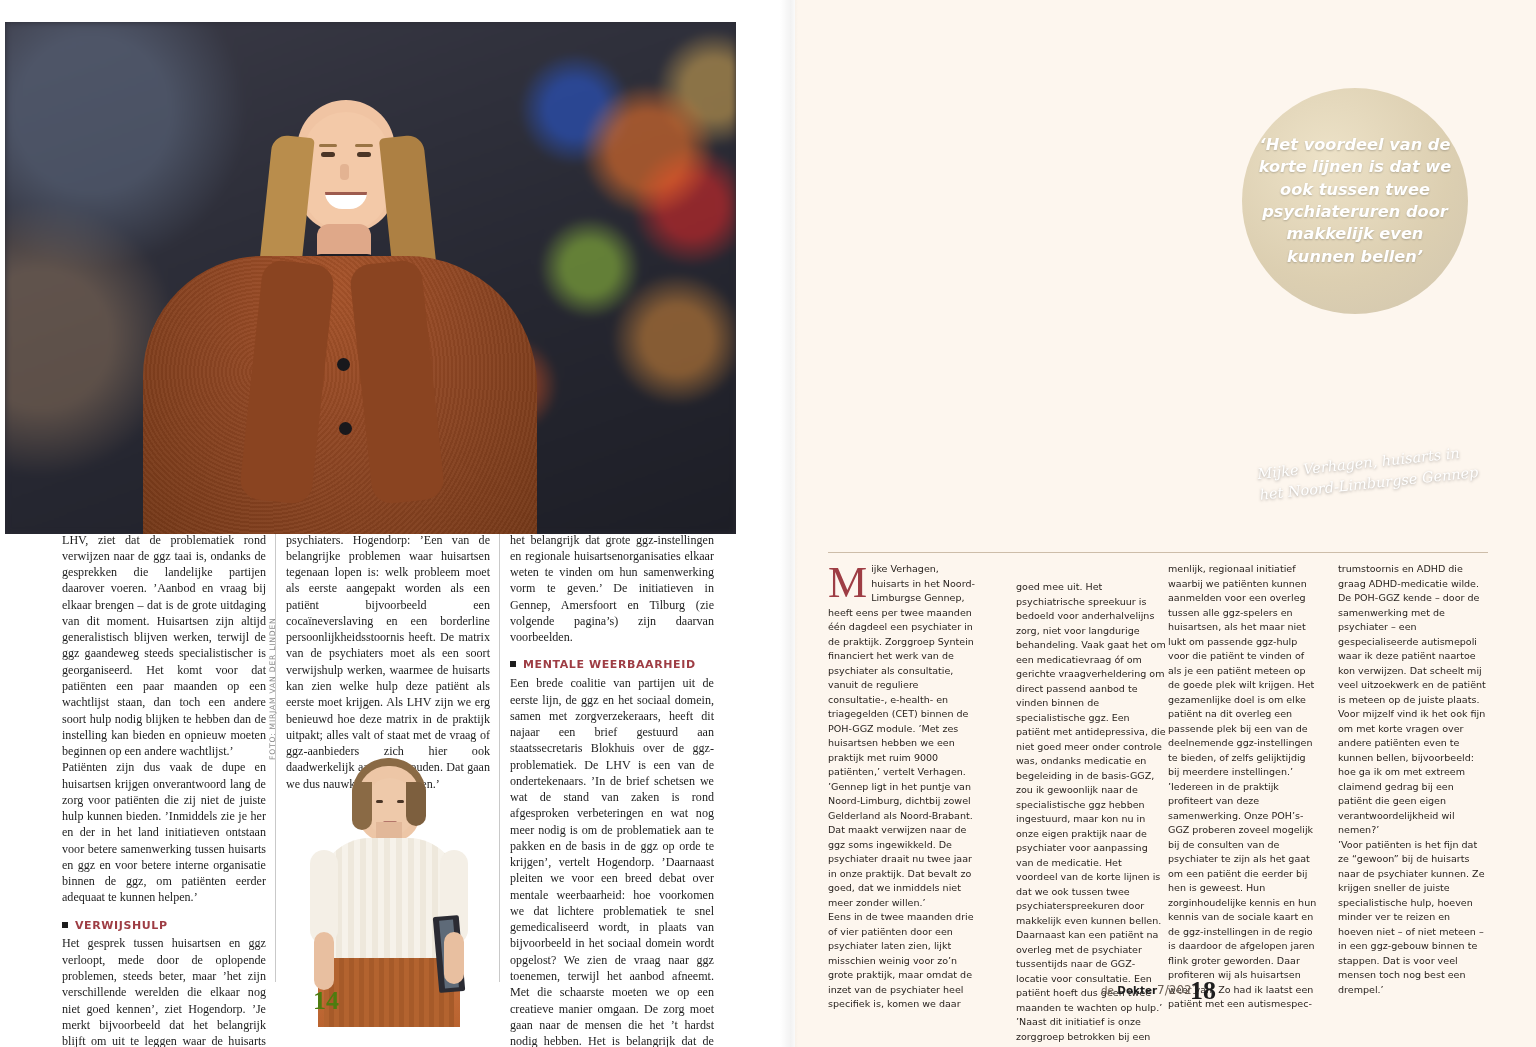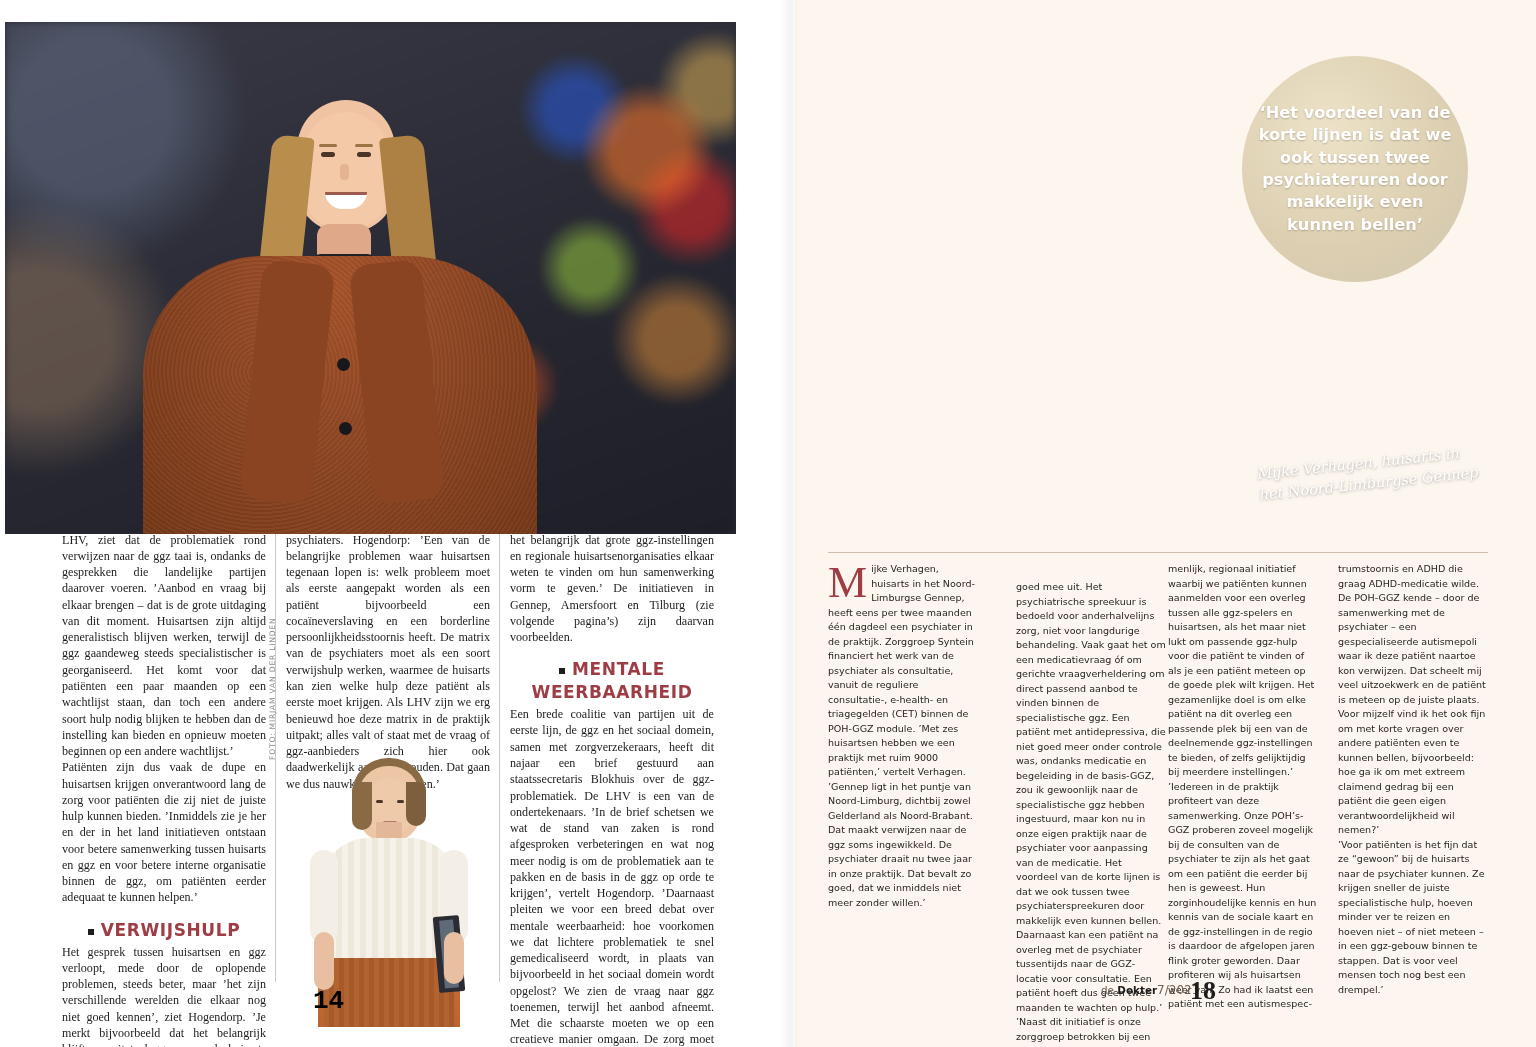--- a/index.html
+++ b/index.html
@@ -79,23 +79,23 @@
   .openq{
     position:absolute;left:-9px;top:-4px;
     color:#9e3d44;font-size:26px;font-family:"Liberation Serif",serif;
   }
 
   .subhead{
     margin:13px 0 2px 0;
     color:#9e3d44;
     font-family:"DejaVu Sans", sans-serif;
     font-weight:700;
-    font-size:17px;
+    font-size:11px;
     letter-spacing:0.6px;
-    text-align:center;
+    text-align:left;
   }
   .subhead .sq{
     display:inline-block;width:6px;height:6px;background:#1d1d1d;
     margin-right:7px;vertical-align:1px;
   }
 
   .photo-left{
     position:absolute;left:296px;top:742px;width:185px;height:285px;
     overflow:hidden;
   }
@@ -132,22 +132,22 @@
   .photocredit-left{
     position:absolute;left:268px;top:760px;
     transform:rotate(-90deg);transform-origin:left top;
     color:#8a8a8a;
     font-family:"DejaVu Sans", sans-serif;
     font-size:7.6px;letter-spacing:0.8px;
     white-space:nowrap;text-transform:uppercase;
   }
   .folio-left{
     position:absolute;left:313px;top:986px;
-    font-family:Liberation Mono, monospace;
-    font-weight:700;font-size:26px;color:#000000;
+    font-family:Liberation Serif, serif;
+    font-weight:700;font-size:26px;color:#4d7c0f;
   }
 
   
   .page-right{position:absolute;left:795px;top:0;width:741px;height:1047px;background:#fdf6ee;}
 
   .hero{
     position:absolute;left:5px;top:22px;width:731px;height:512px;
     overflow:hidden;
     background:#2a2a33;
   }
@@ -190,25 +190,26 @@
   .hf-eye-l{position:absolute;left:196px;top:112px;width:14px;height:5px;background:#4b3526;border-radius:3px;}
   .hf-eye-r{position:absolute;left:232px;top:112px;width:14px;height:5px;background:#4b3526;border-radius:3px;}
   .hf-brow-l{position:absolute;left:194px;top:104px;width:18px;height:3px;background:#9a7444;border-radius:2px;}
   .hf-brow-r{position:absolute;left:230px;top:104px;width:18px;height:3px;background:#9a7444;border-radius:2px;}
   .hf-nose{position:absolute;left:215px;top:124px;width:9px;height:16px;background:#e3b392;border-radius:4px;}
   .hf-mouth{position:absolute;left:200px;top:152px;width:42px;height:14px;background:#fff;border-radius:0 0 21px 21px;border-top:3px solid #9d5b4e;}
   .hf-btn1{position:absolute;left:212px;top:318px;width:13px;height:13px;background:#18181c;border-radius:50%;}
   .hf-btn2{position:absolute;left:214px;top:382px;width:13px;height:13px;background:#18181c;border-radius:50%;}
 
   .quote-circle{
-    position:absolute;left:1242px;top:56px;width:226px;height:226px;
+    position:absolute;left:1242px;top:88px;width:226px;height:226px;
     border-radius:50%;
     background:radial-gradient(circle at 38% 32%, rgba(233,221,190,.80) 0%, rgba(200,183,140,.62) 58%, rgba(160,145,105,.48) 100%);
     display:flex;align-items:center;justify-content:center;
     z-index:5;
+    font-style:italic;
   }
   .quote-circle span{
     display:block;
     color:#ffffff;
     font-family:"DejaVu Sans", sans-serif;
     font-weight:700;
     font-size:16.2px;
     line-height:1.38;
     text-align:center;
     padding:0 14px;
@@ -390,20 +391,21 @@
   <div class="hero-caption">Mijke Verhagen, huisarts in het Noord-Limburgse Gennep</div>
 
   <div class="rule-right"></div>
 
   <div class="cols-right">
     <div class="rcol r1">
       <div>
         <span class="dropcap-r">M</span>
         <p>ijke Verhagen, huisarts in het Noord-Limburgse Gennep, heeft eens per twee maanden één dagdeel een psychiater in de praktijk. Zorggroep Syntein financiert het werk van de psychiater als consultatie, vanuit de reguliere consultatie-, e-health- en triagegelden (CET) binnen de POH-GGZ module. ’Met zes huisartsen hebben we een praktijk met ruim 9000 patiënten,’ vertelt Verhagen. ’Gennep ligt in het puntje van Noord-Limburg, dichtbij zowel Gelderland als Noord-Brabant. Dat maakt verwijzen naar de ggz soms ingewikkeld. De psychiater draait nu twee jaar in onze praktijk. Dat bevalt zo goed, dat we inmiddels niet meer zonder willen.’</p>
       </div>
+      <p>Eens in de twee maanden drie of vier patiënten door een psychiater laten zien, lijkt misschien weinig voor zo’n grote praktijk, maar omdat de inzet van de psychiater heel specifiek is, komen we daar</p>
     </div>
     <div class="rcol r2">
       <p>goed mee uit. Het psychiatrische spreekuur is bedoeld voor anderhalvelijns zorg, niet voor langdurige behandeling. Vaak gaat het om een medicatievraag óf om gerichte vraagverheldering om direct passend aanbod te vinden binnen de specialistische ggz. Een patiënt met antidepressiva, die niet goed meer onder controle was, ondanks medicatie en begeleiding in de basis-GGZ, zou ik gewoonlijk naar de specialistische ggz hebben ingestuurd, maar kon nu in onze eigen praktijk naar de psychiater voor aanpassing van de medicatie. Het voordeel van de korte lijnen is dat we ook tussen twee psychiaterspreekuren door makkelijk even kunnen bellen. Daarnaast kan een patiënt na overleg met de psychiater tussentijds naar de GGZ-locatie voor consultatie. Een patiënt hoeft dus geen twee maanden te wachten op hulp.’</p>
       <p>’Naast dit initiatief is onze zorggroep betrokken bij een geza-</p>
     </div>
     <div class="rcol r3">
       <p>menlijk, regionaal initiatief waarbij we patiënten kunnen aanmelden voor een overleg tussen alle ggz-spelers en huisartsen, als het maar niet lukt om passende ggz-hulp voor die patiënt te vinden of als je een patiënt meteen op de goede plek wilt krijgen. Het gezamenlijke doel is om elke patiënt na dit overleg een passende plek bij een van de deelnemende ggz-instellingen te bieden, of zelfs gelijktijdig bij meerdere instellingen.’</p>
       <p>’Iedereen in de praktijk profiteert van deze samenwerking. Onze POH’s-GGZ proberen zoveel mogelijk bij de consulten van de psychiater te zijn als het gaat om een patiënt die eerder bij hen is geweest. Hun zorginhoudelijke kennis en hun kennis van de sociale kaart en de ggz-instellingen in de regio is daardoor de afgelopen jaren flink groter geworden. Daar profiteren wij als huisartsen weer van. Zo had ik laatst een patiënt met een autismespec-</p>
     </div>
     <div class="rcol r4">

